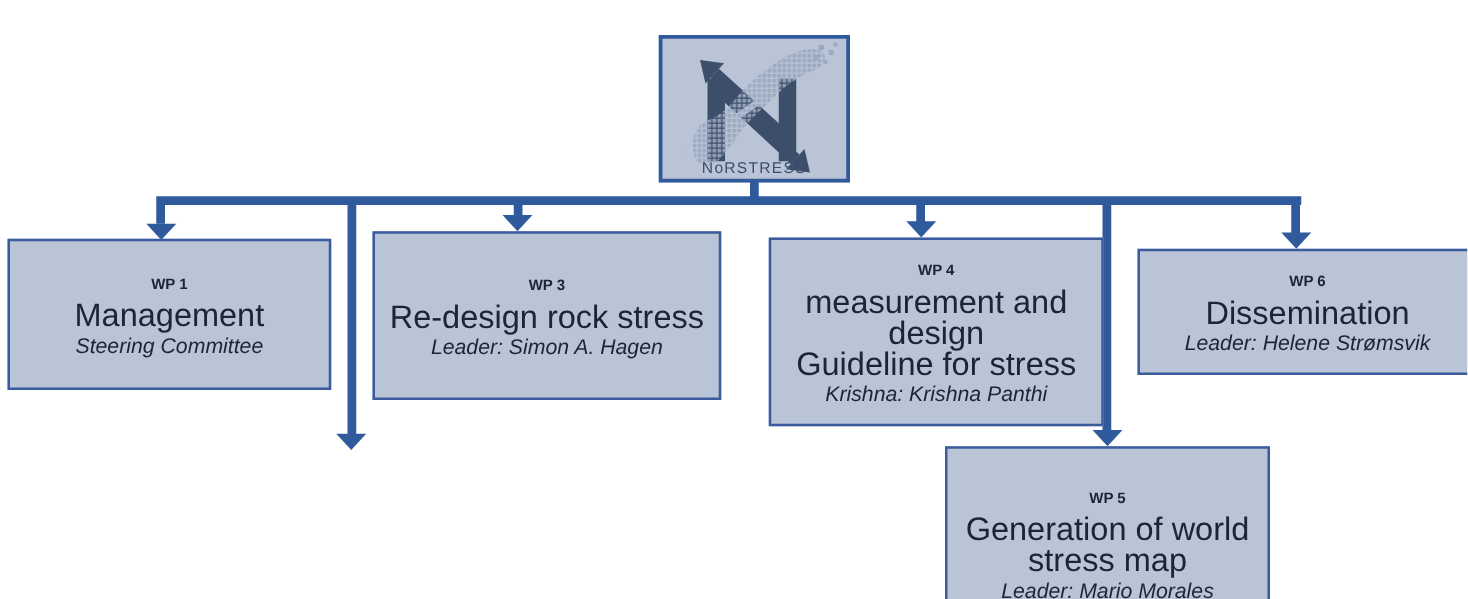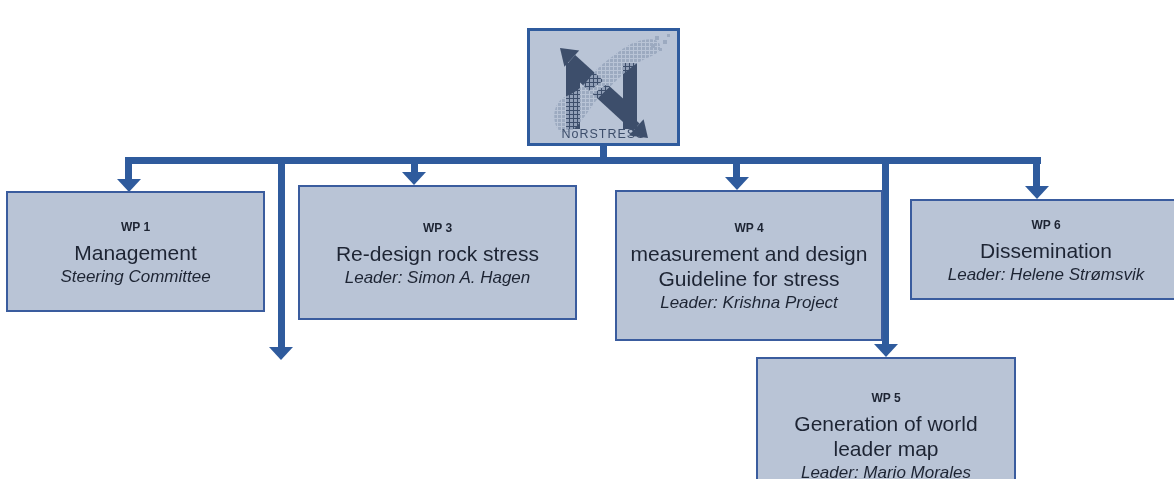--- a/index.html
+++ b/index.html
@@ -15,21 +15,21 @@
     border-top:13px solid var(--connector);
   }
   
   .wpbox{
     position:absolute;box-sizing:border-box;
     background:var(--box-fill);border:2px solid var(--box-border);
     display:flex;flex-direction:column;justify-content:center;align-items:center;
     text-align:center;padding:2px 4px;
   }
   .wp-title{font-weight:bold;font-size:12px;line-height:25px;}
-  .wp-line{font-size:21px;line-height:25px;}
+  .wp-line{font-size:26px;line-height:25px;}
   .wp-leader{font-style:italic;font-size:17px;line-height:24px;}
   
   #logo-box{
     position:absolute;left:527px;top:11px;width:153px;height:118px;
     box-sizing:border-box;background:var(--box-fill);
     border:3px solid var(--connector);
   }
   #logo-box svg{display:block;}
 </style>
 </head>
@@ -99,30 +99,30 @@
   <div class="wpbox" style="left:298px;top:168px;width:279px;height:135px;justify-content:center;">
     <div class="wp-title">WP 3</div>
     <div class="wp-line">Re-design rock stress</div>
     <div class="wp-leader">Leader: Simon A. Hagen</div>
   </div>
 
   <div class="wpbox" style="left:615px;top:173px;width:268px;height:151px;">
     <div class="wp-title">WP 4</div>
     <div class="wp-line">measurement and design</div>
     <div class="wp-line">Guideline for stress</div>
-    <div class="wp-leader">Leader: Krishna Project</div>
+    <div class="wp-leader">Krishna: Krishna Panthi</div>
   </div>
 
   <div class="wpbox" style="left:910px;top:182px;width:272px;height:101px;">
     <div class="wp-title">WP 6</div>
     <div class="wp-line">Dissemination</div>
     <div class="wp-leader">Leader: Helene Strømsvik</div>
   </div>
 
 
   <div class="wpbox" style="left:756px;top:340px;width:260px;height:157px;">
     <div class="wp-title">WP 5</div>
     <div class="wp-line">Generation of world</div>
-    <div class="wp-line">leader map</div>
+    <div class="wp-line">stress map</div>
     <div class="wp-leader">Leader: Mario Morales</div>
   </div>
 
 </div>
 
 </body></html>

